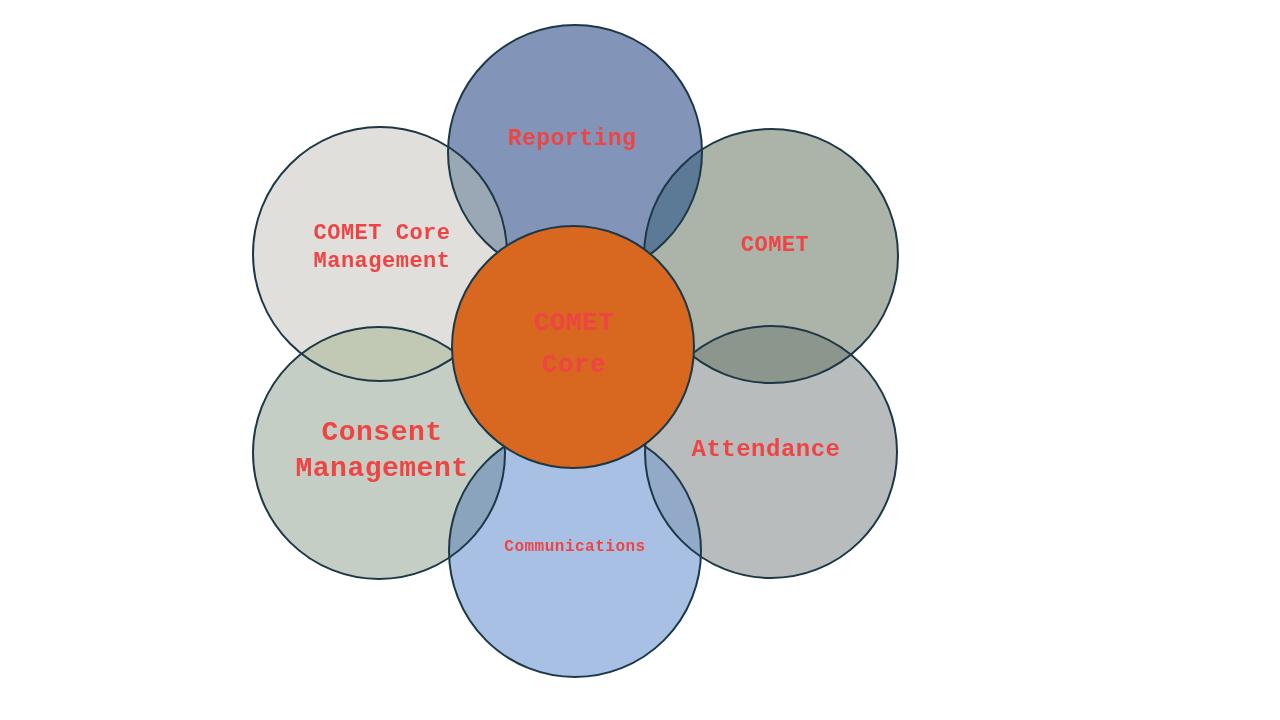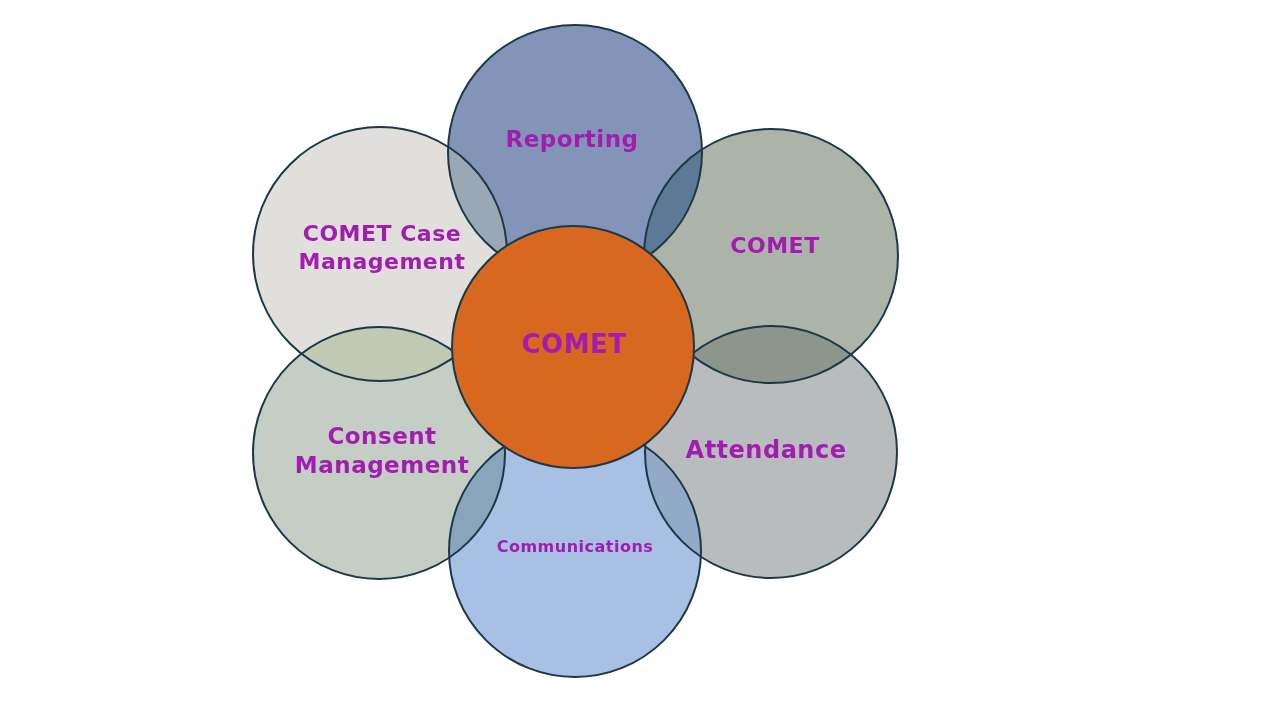--- a/index.html
+++ b/index.html
@@ -29,25 +29,26 @@
 
   .labels {
     position: absolute;
     inset: 0;
     pointer-events: none;
   }
   .label {
     position: absolute;
     transform: translate(-50%, -50%);
     text-align: center;
-    color: #a21caf;
+    color: #ef4444;
     font-weight: bold;
     white-space: nowrap;
     letter-spacing: 0.5px;
     line-height: 1.28;
+    font-family: Liberation Mono, monospace;
   }
   .label.core-label { line-height: 1.6; }
 </style>
 </head>
 <body>
 
 <div class="stage">
 
   <svg class="diagram" width="1280" height="720" viewBox="0 0 1280 720">
     <defs>
@@ -90,33 +91,34 @@
     <circle class="outline" cx="575" cy="551" r="126" stroke="#1c3846"></circle>
 
     <circle class="core" cx="573" cy="347" r="121" fill="#d8671f" stroke="#1c3846"></circle>
   </svg>
 
   <div class="labels">
 
     <div class="label" style="left:572px; top:140px; font-size:23px;">Reporting</div>
 
     <div class="label" style="left:382px; top:248px; font-size:22px;">
-      <div>COMET Case</div>
+      <div>COMET Core</div>
       <div>Management</div>
     </div>
 
     <div class="label" style="left:775px; top:246px; font-size:22px;">
       <div>COMET</div>
     </div>
 
     <div class="label core-label" style="left:574px; top:345px; font-size:26px;">
       <div>COMET</div>
+      <div>Core</div>
     </div>
 
-    <div class="label" style="left:382px; top:451px; font-size:23px;text-align:center;">
+    <div class="label" style="left:382px; top:451px; font-size:28px;text-align:center;">
       <div>Consent</div>
       <div>Management</div>
     </div>
 
     <div class="label" style="left:766px; top:450px; font-size:24px;">Attendance</div>
 
     <div class="label" style="left:575px; top:547px; font-size:16px;text-align:right;">Communications</div>
 
   </div>
 </div>

